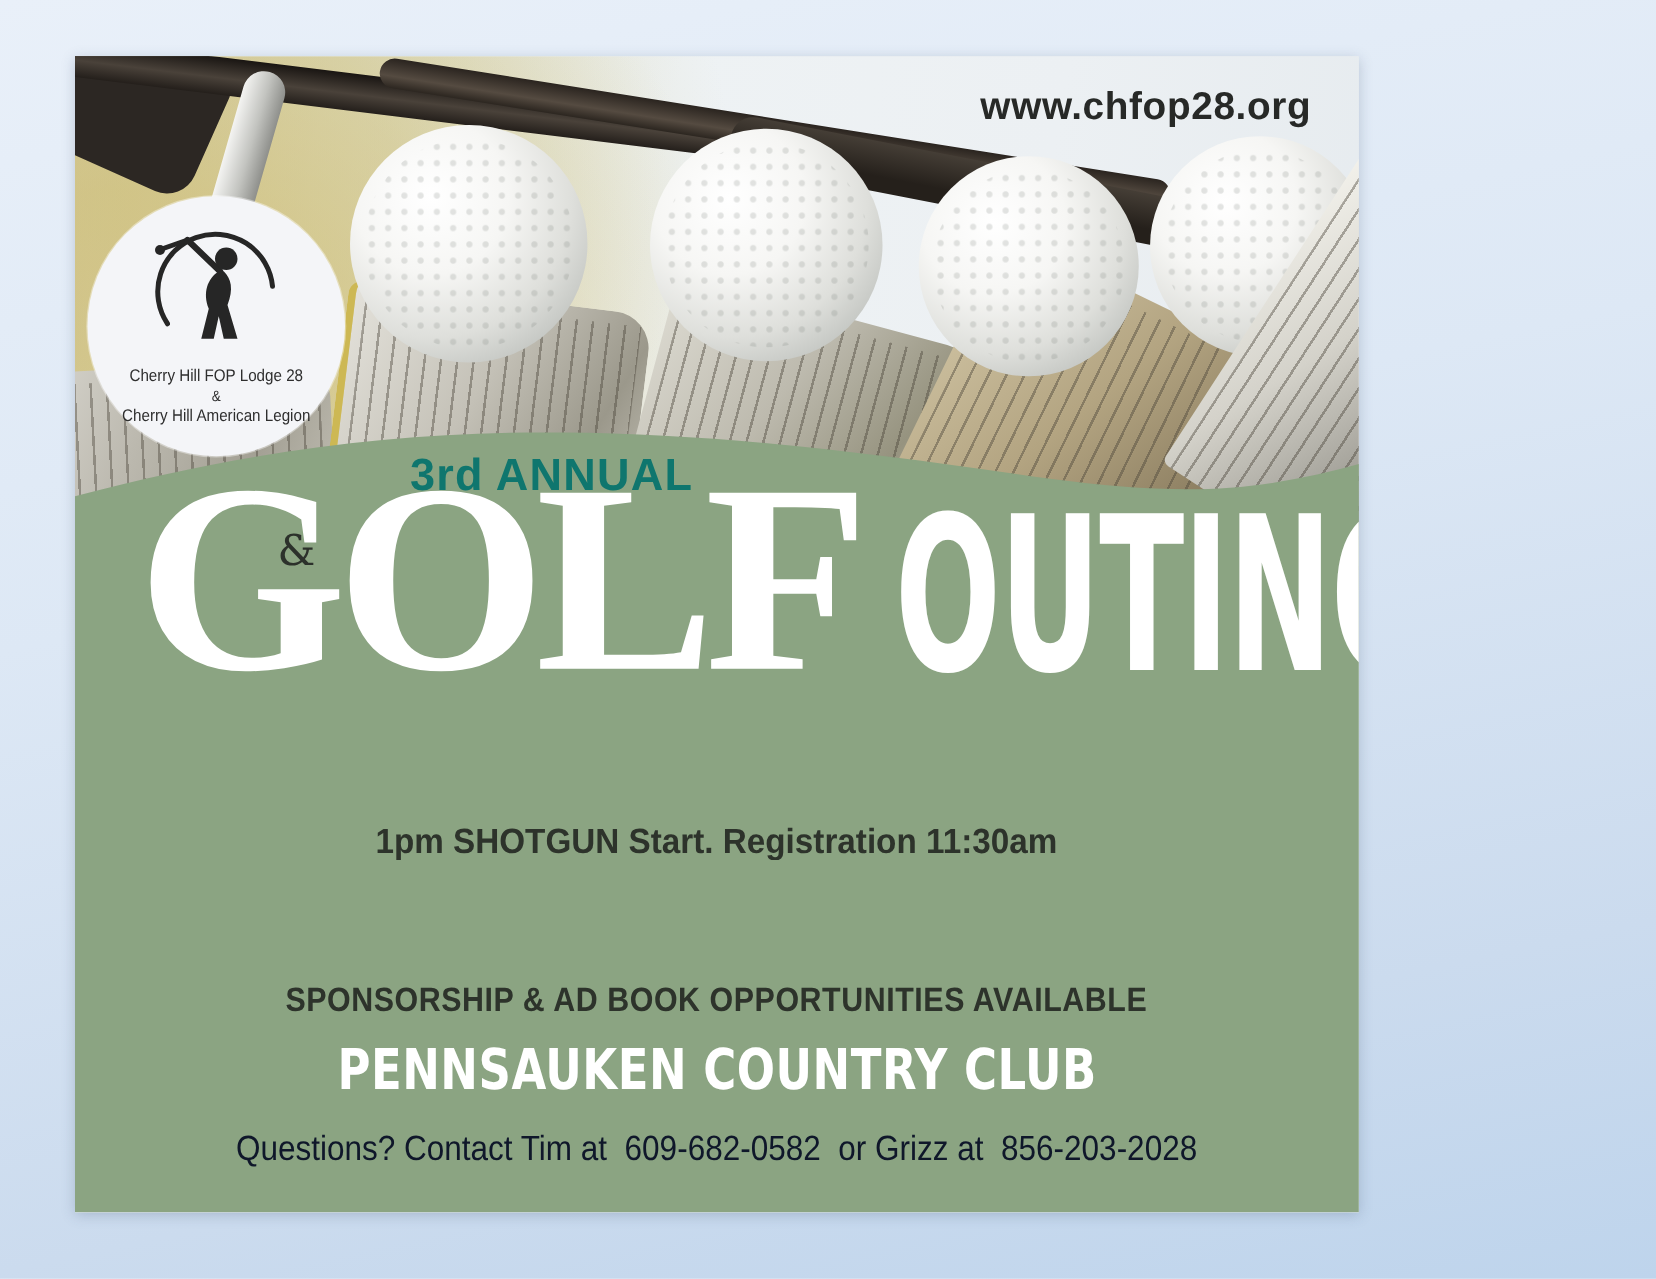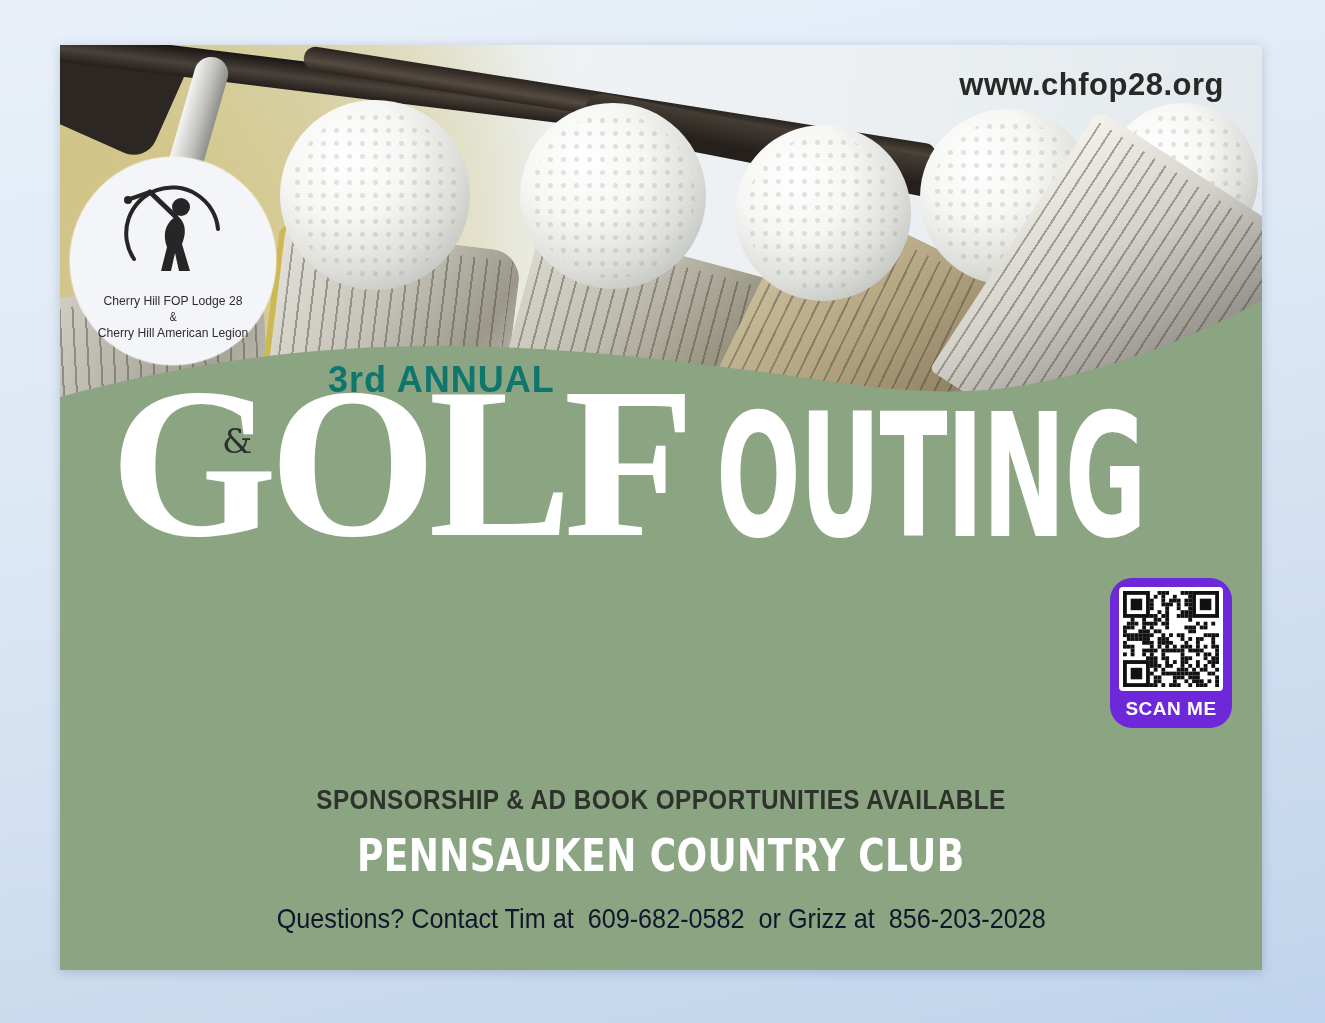--- a/index.html
+++ b/index.html
@@ -2,21 +2,21 @@
 <html><head>
 <meta charset="utf-8">
 <style>
   html,body{margin:0;padding:0;}
   body{
     width:1325px;height:1023px;overflow:hidden;position:relative;
     background:linear-gradient(168deg,#e9f0f9 0%,#dde8f5 40%,#cbdbee 78%,#bed4ec 100%);
     font-family:"Liberation Sans",sans-serif;
   }
   .flyer{
-    position:absolute;left:60px;top:45px;width:1202px;height:925px;
+    position:absolute;left:60px;top:45px;width:1027px;height:925px;
     overflow:hidden;background:#e9edf0;box-shadow:0 2px 10px rgba(60,80,110,.25);
   }
   
   .photo{position:absolute;left:0;top:0;width:1202px;height:460px;
     background:
       radial-gradient(circle at 3% 60%, rgba(206,186,104,.55) 0 14%, rgba(206,186,104,0) 42%),
       radial-gradient(circle at 12% 20%, rgba(199,189,120,.35) 0 10%, rgba(199,189,120,0) 34%),
       linear-gradient(100deg,#d9d6c2 0%,#e6e8e0 16%,#eef2f4 38%,#ecf0f3 62%,#e2e8ec 100%);
   }
   .shaft{position:absolute;border-radius:18px;}
@@ -154,20 +154,21 @@
 
   <svg class="wave" viewBox="0 0 1202 685" preserveAspectRatio="none">
     <path d="M0 112 C140 75 260 60 390 61 C520 62 640 78 780 98 C850 107 905 110 960 101 C1050 86 1140 50 1202 15 L1202 685 L0 685 Z" fill="#8BA482"></path>
   </svg>
 
   <div class="annual">3rd ANNUAL</div>
   <div class="golf">GOLF</div>
   <div class="amp-small">&amp;</div>
   <div class="outing">OUTING</div>
 
+  <div class="cline shotgun"><span class="ws">1pm SHOTGUN Start. Registration 11:30am</span></div>
   <div class="cline venue"><span class="ws">PENNSAUKEN COUNTRY CLUB</span></div>
   <div class="cline sponsor"><span class="ws">SPONSORSHIP &amp; AD BOOK OPPORTUNITIES AVAILABLE</span></div>
   <div class="cline contact"><span class="ws">Questions? Contact Tim at  609-682-0582  or Grizz at  856-203-2028</span></div>
 
   <div class="qr">
     <div class="qr-inner">
       <svg id="qr-svg" width="96" height="96" viewBox="0 0 100 100" fill="#111111">
           <rect x="36" y="0" width="4" height="4"></rect>
           <rect x="40" y="0" width="4" height="4"></rect>
           <rect x="44" y="0" width="4" height="4"></rect>

